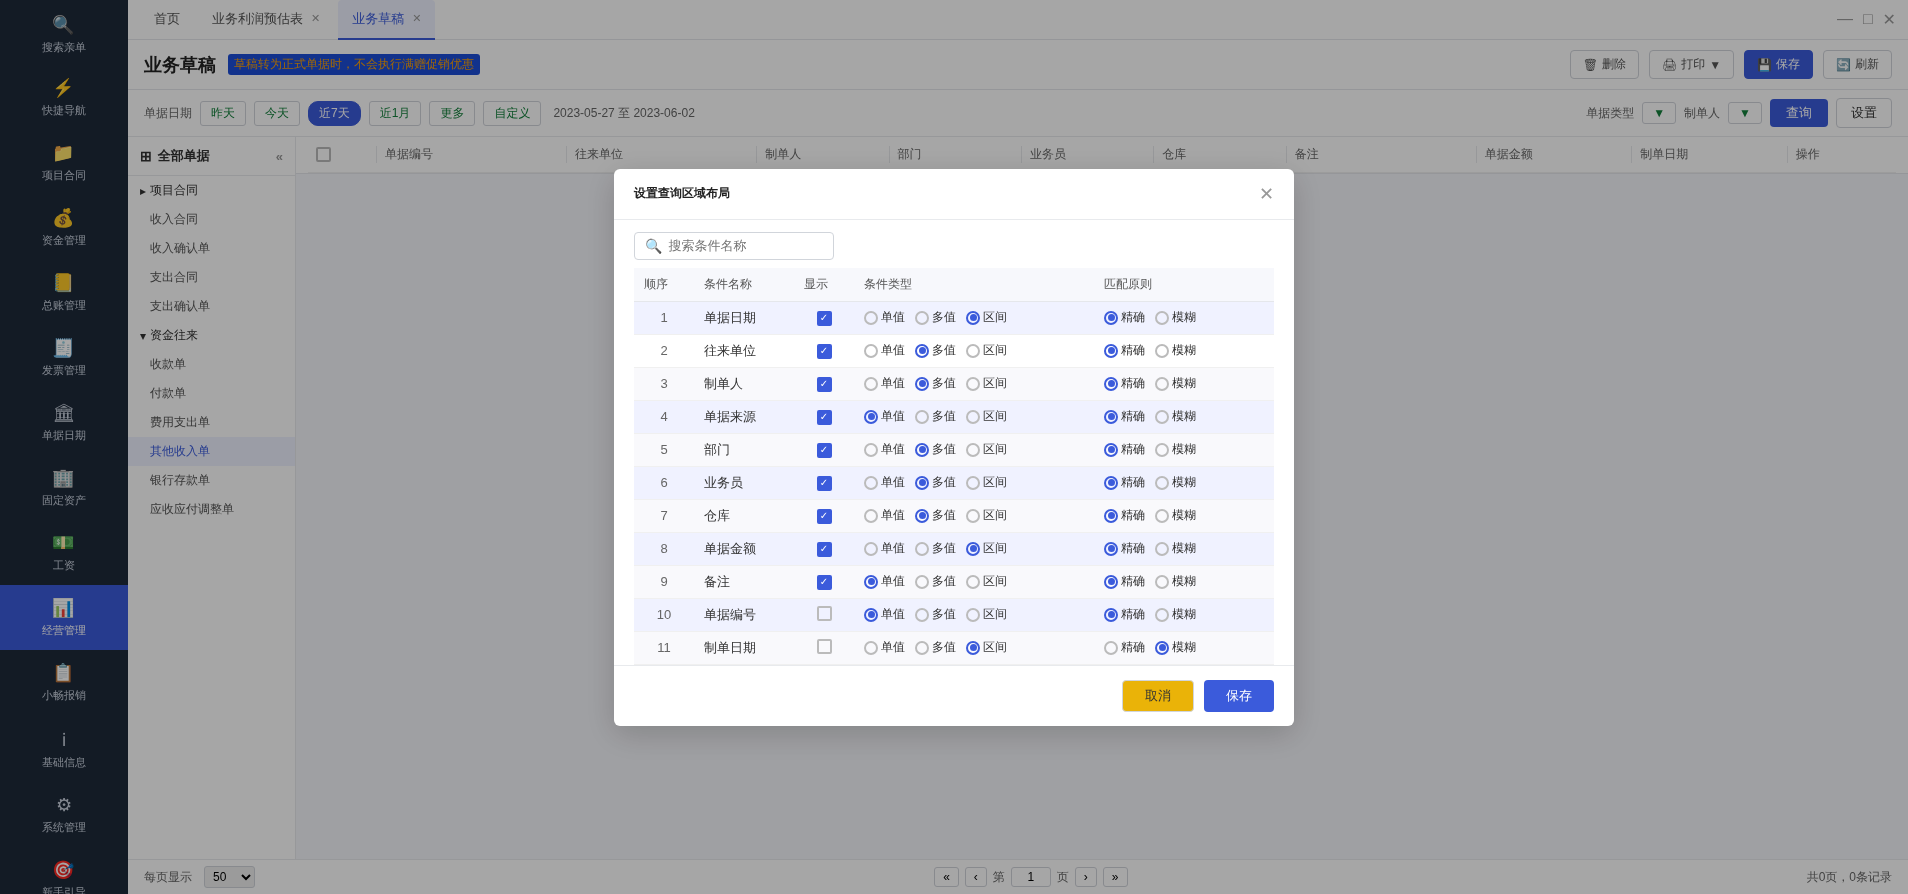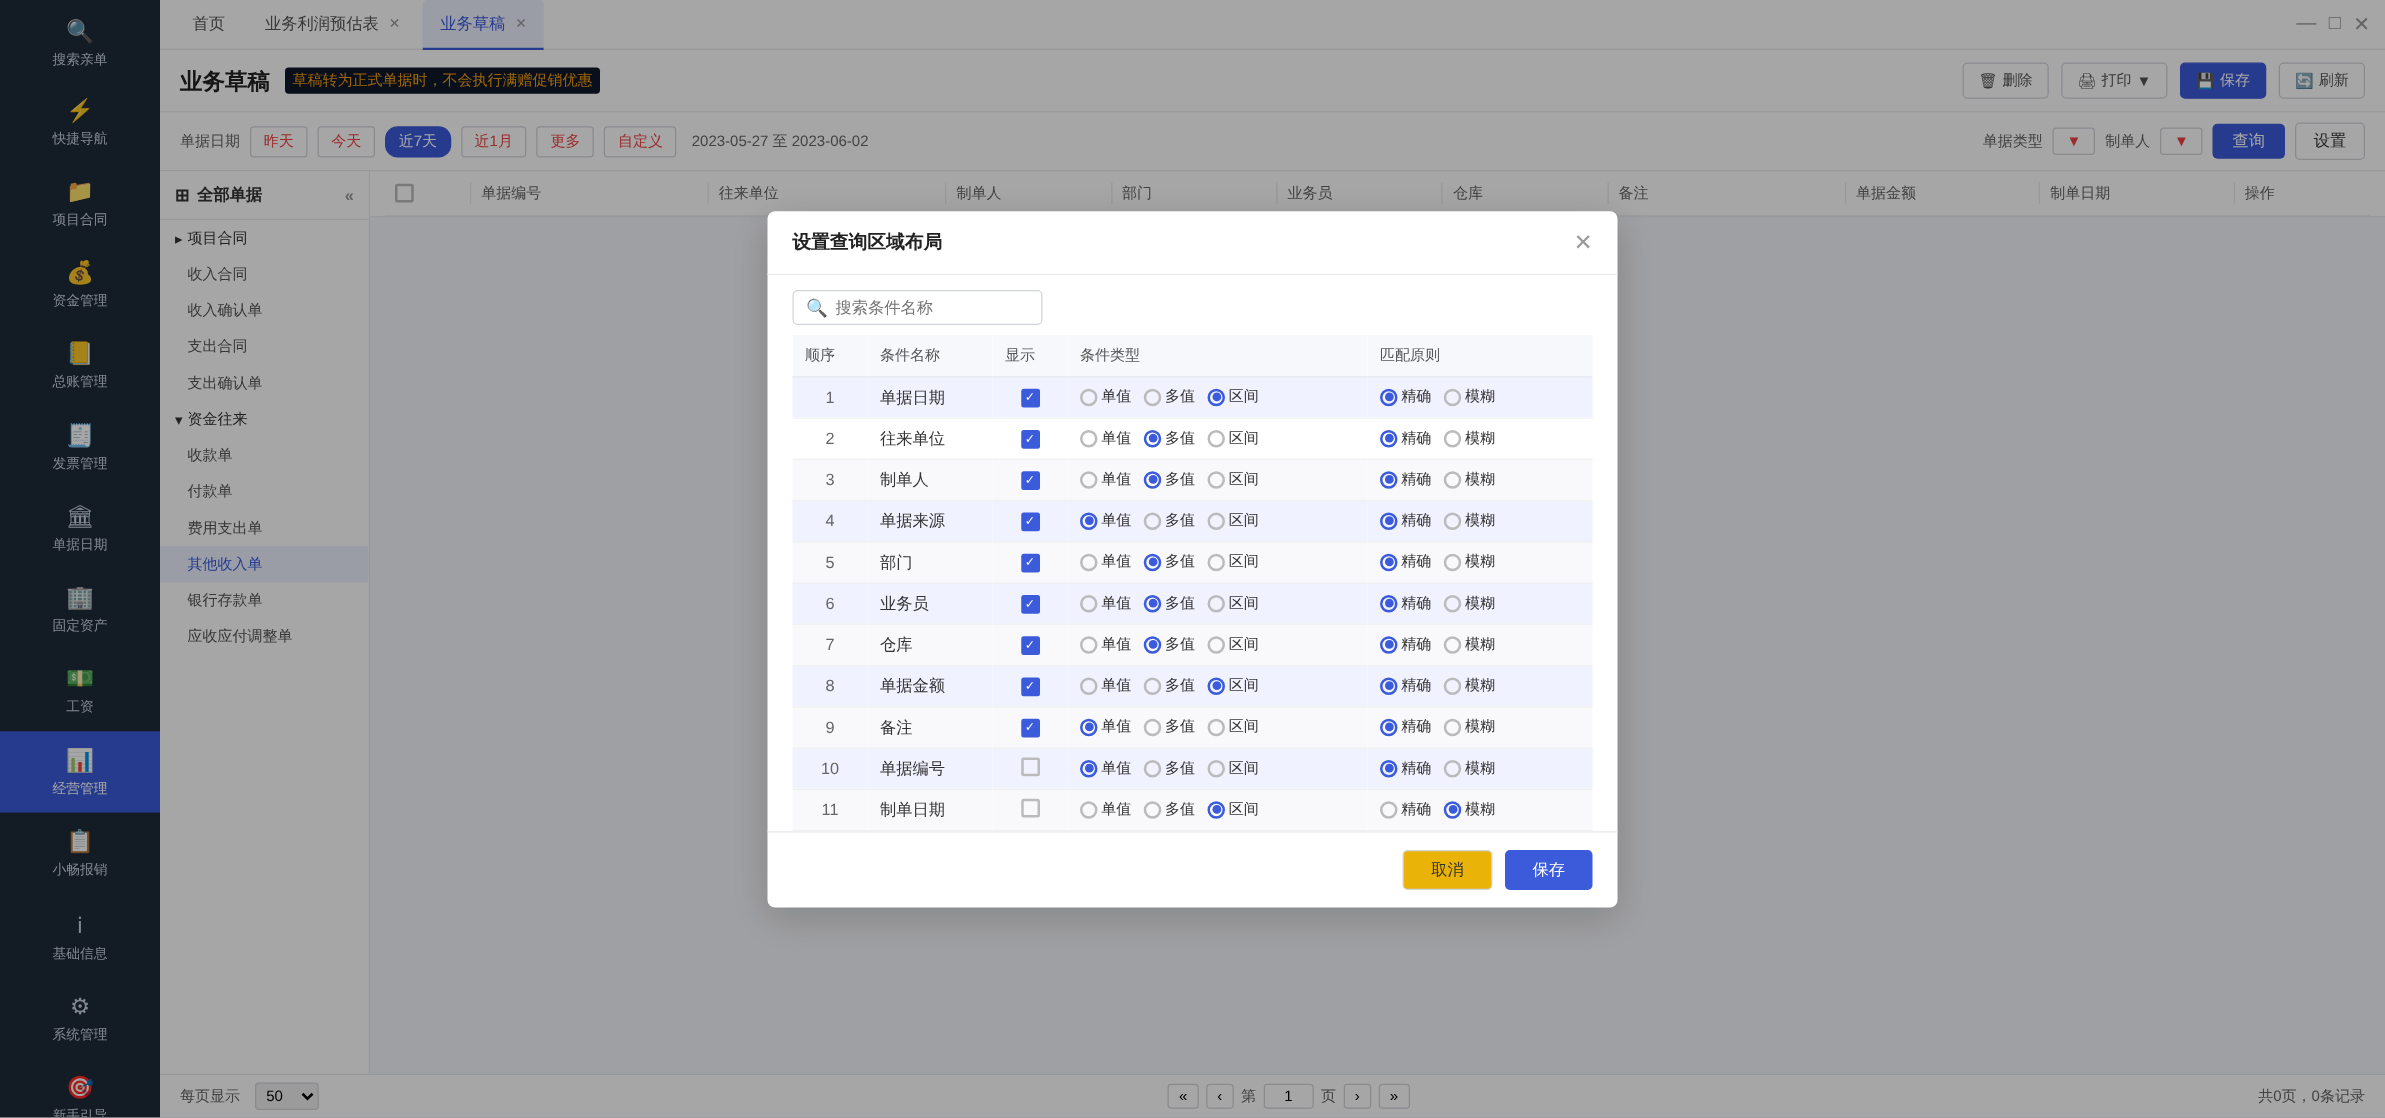--- a/index.html
+++ b/index.html
@@ -22,29 +22,29 @@
     
     .tab-bar { display: flex; align-items: center; background: #fff; border-bottom: 1px solid #e5e7eb; padding: 0 12px; height: 40px; gap: 4px; }
     .tab { display: flex; align-items: center; padding: 0 14px; height: 40px; cursor: pointer; font-size: 13px; color: #555; border-bottom: 2px solid transparent; gap: 6px; }
     .tab.active { color: #3b5bdb; border-bottom-color: #3b5bdb; background: #eef2ff; border-radius: 4px 4px 0 0; }
     .tab-close { font-size: 11px; color: #999; cursor: pointer; margin-left: 2px; }
     .window-controls { margin-left: auto; display: flex; gap: 10px; font-size: 16px; color: #999; cursor: pointer; }
 
     
     .page-header { display: flex; align-items: center; padding: 10px 16px; background: #fff; border-bottom: 1px solid #e5e7eb; gap: 12px; }
     .page-title { font-size: 18px; font-weight: 600; color: #222; }
-    .page-subtitle { font-size: 12px; color: #f59e0b; background: #0f172a; padding: 2px 6px; border-radius: 3px; }
+    .page-subtitle { font-size: 12px; color: #f59e0b; background: #1d4ed8; padding: 2px 6px; border-radius: 3px; }
     .header-actions { margin-left: auto; display: flex; gap: 10px; align-items: center; }
     .btn-action { display: flex; align-items: center; gap: 4px; padding: 5px 12px; border: 1px solid #d1d5db; background: #fff; border-radius: 4px; cursor: pointer; font-size: 12px; color: #555; }
     .btn-primary-action { background: #3b5bdb; color: #fff; border-color: #3b5bdb; }
 
     
     .filter-bar { display: flex; align-items: center; padding: 8px 16px; background: #fff; border-bottom: 1px solid #e8eaed; gap: 8px; flex-wrap: wrap; }
     .filter-label { font-size: 12px; color: #666; }
-    .filter-btn { padding: 3px 10px; border: 1px solid #d1d5db; background: #fff; border-radius: 3px; cursor: pointer; font-size: 12px; color: #ef4444; }
+    .filter-btn { padding: 3px 10px; border: 1px solid #d1d5db; background: #fff; border-radius: 3px; cursor: pointer; font-size: 12px; color: #15803d; }
     .filter-btn.active { background: #3b5bdb; color: #fff; border-color: #3b5bdb; border-radius: 10px; }
     .filter-date { font-size: 12px; color: #666; margin-left: 4px; }
     .btn-query { background: #3b5bdb; color: #fff; border: none; padding: 5px 16px; border-radius: 4px; cursor: pointer; font-size: 13px; }
     .btn-set { background: #fff; color: #333; border: 1px solid #d1d5db; padding: 5px 14px; border-radius: 4px; cursor: pointer; font-size: 13px; }
 
     
     .content-area { display: flex; flex: 1; overflow: hidden; }
 
     
     .left-panel { width: 168px; background: #fff; border-right: 1px solid #e8eaed; overflow-y: auto; flex-shrink: 0; }
@@ -64,21 +64,21 @@
     .pagination { display: flex; align-items: center; gap: 6px; margin-left: auto; }
     .page-btn { padding: 2px 8px; border: 1px solid #d1d5db; border-radius: 3px; cursor: pointer; background: #fff; font-size: 12px; }
     .page-input { width: 40px; text-align: center; border: 1px solid #d1d5db; border-radius: 3px; padding: 2px 4px; font-size: 12px; }
 
     
     .modal-overlay { position: fixed; top: 0; left: 0; right: 0; bottom: 0; background: rgba(0,0,0,0.35); display: flex; align-items: center; justify-content: center; z-index: 1000; }
 
     
     .modal { background: #fff; border-radius: 6px; width: 680px; max-height: 620px; display: flex; flex-direction: column; box-shadow: 0 8px 32px rgba(0,0,0,0.18); }
     .modal-header { display: flex; align-items: center; padding: 14px 20px; border-bottom: 1px solid #e8eaed; }
-    .modal-title { font-size: 15px; font-weight: 600; color: #222; }
+    .modal-title { font-size: 12px; font-weight: 600; color: #222; }
     .modal-close { margin-left: auto; cursor: pointer; font-size: 18px; color: #999; }
 
     
     .modal-tabs { display: flex; padding: 10px 20px 0; gap: 0; border-bottom: 1px solid #e8eaed; }
     .modal-tab { padding: 8px 16px; font-size: 13px; cursor: pointer; color: #666; border-bottom: 2px solid transparent; margin-bottom: -1px; }
     .modal-tab.active { color: #3b5bdb; border-bottom-color: #3b5bdb; font-weight: 500; }
 
     
     .modal-search { padding: 12px 20px 8px; }
     .search-input-wrap { display: flex; align-items: center; border: 1px solid #d1d5db; border-radius: 4px; padding: 5px 10px; gap: 6px; width: 200px; }

